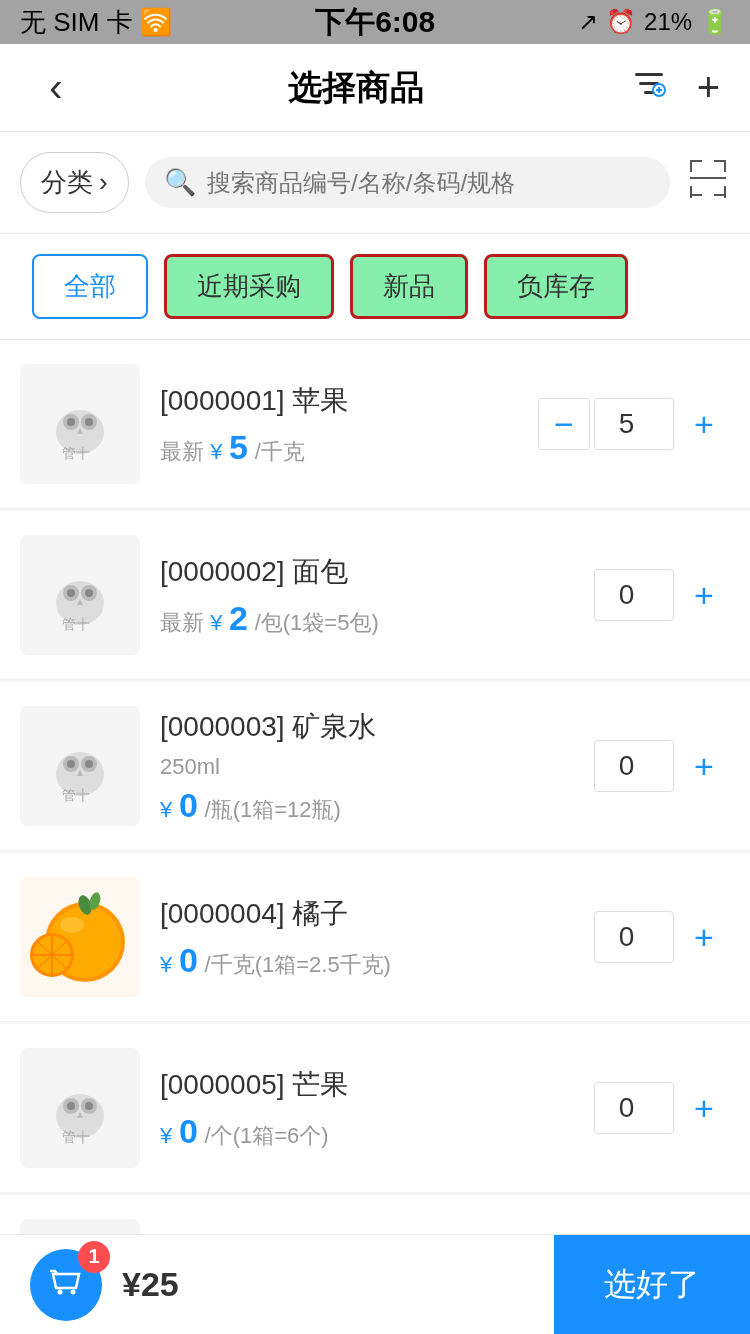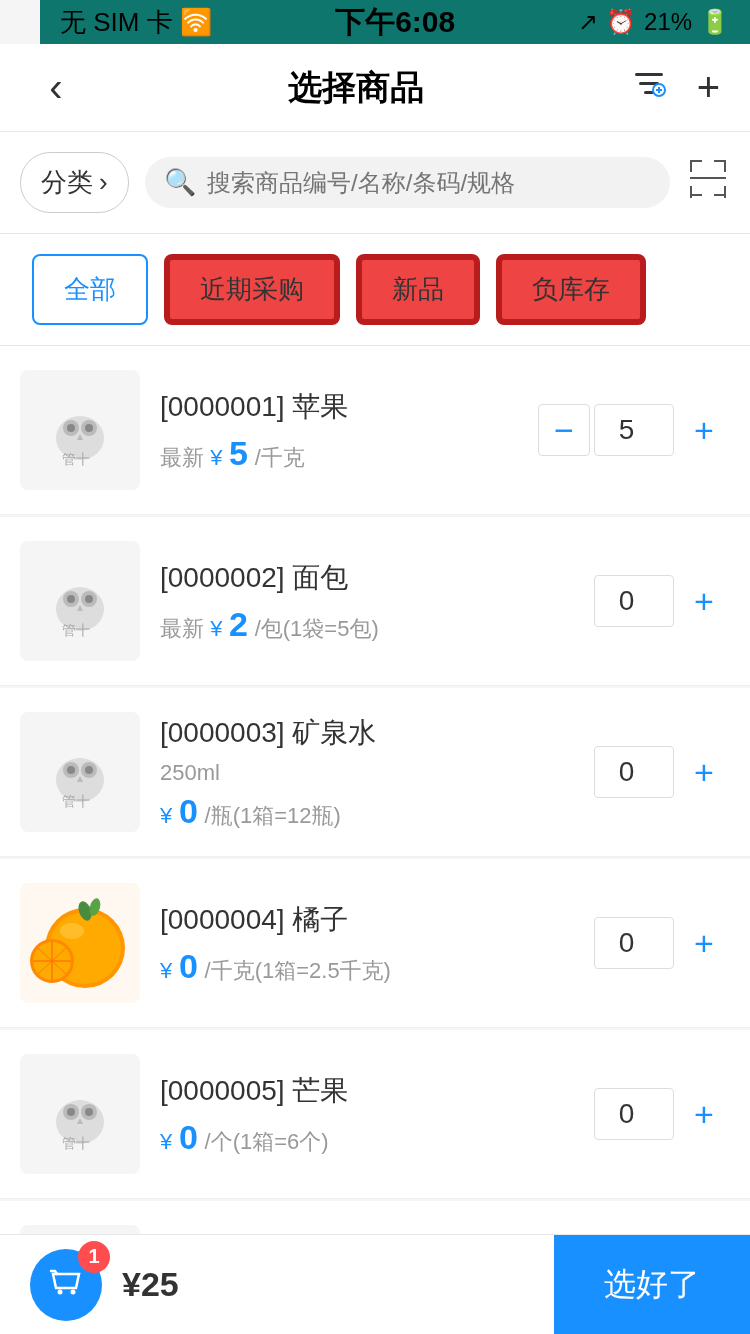--- a/index.html
+++ b/index.html
@@ -8,29 +8,28 @@
       font-family: -apple-system, "PingFang SC", "Helvetica Neue", Arial, sans-serif;
       background: #f5f5f5;
       width: 750px;
       min-height: 1334px;
       overflow-x: hidden;
       font-size: 28px;
     }
 
     
     .status-bar {
-      background: #0f766e;
+      background: #a3a3a3;
       height: 44px;
       display: flex;
       align-items: center;
       justify-content: space-between;
       padding: 0 20px;
       font-size: 26px;
       font-weight: 500;
-      margin-left: 40px;
     }
     .status-left { display: flex; align-items: center; gap: 10px; }
     .status-center { font-size: 30px; font-weight: 600; }
     .status-right { display: flex; align-items: center; gap: 8px; font-size: 24px; }
 
     
     .nav-bar {
       background: #fff;
       height: 88px;
       display: flex;
@@ -94,22 +93,22 @@
       background: #fff;
       display: flex;
       padding: 20px 32px 20px;
       gap: 16px;
       border-bottom: 1px solid #e8e8e8;
     }
     .filter-tab {
       padding: 12px 30px;
       border-radius: 8px;
       font-size: 26px;
-      border: 6px solid #b91c1c;
-      background: #ef4444;
+      border: 3px solid #b91c1c;
+      background: #86efac;
       color: #333;
       cursor: pointer;
     }
     .filter-tab.active {
       border: 2px solid #1890ff;
       color: #1890ff;
       background: #fff;
     }
 
     

